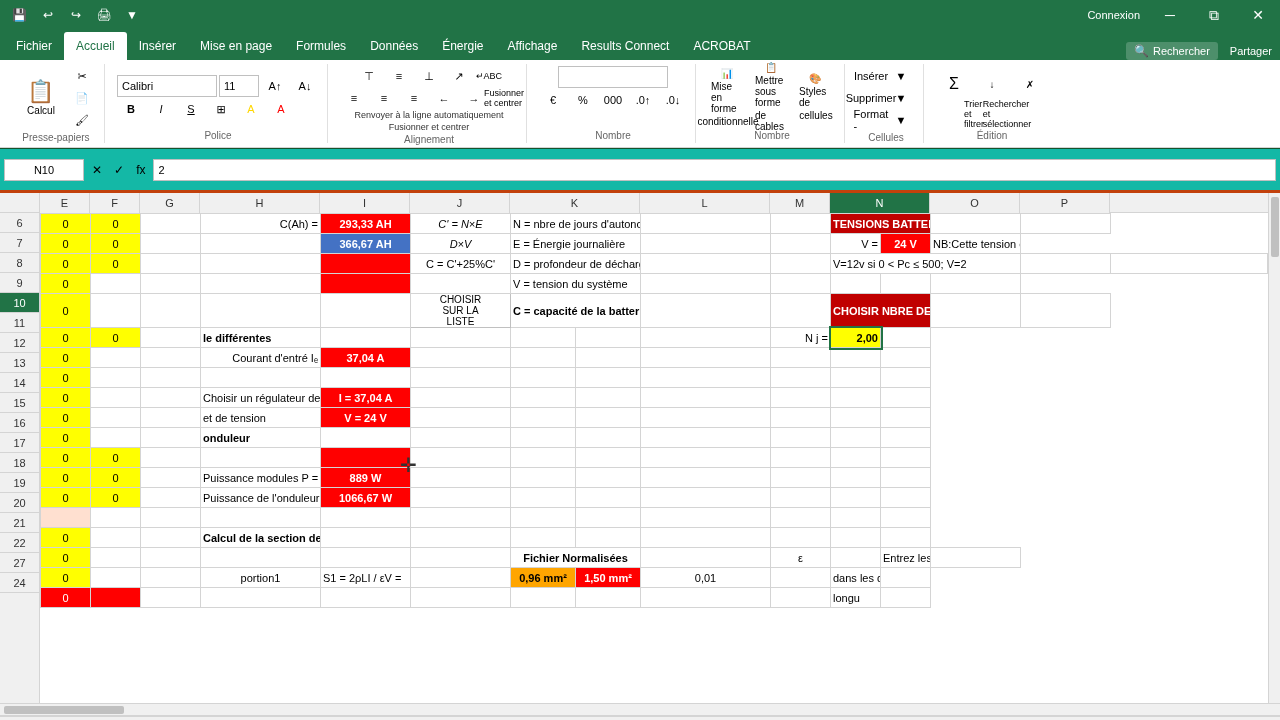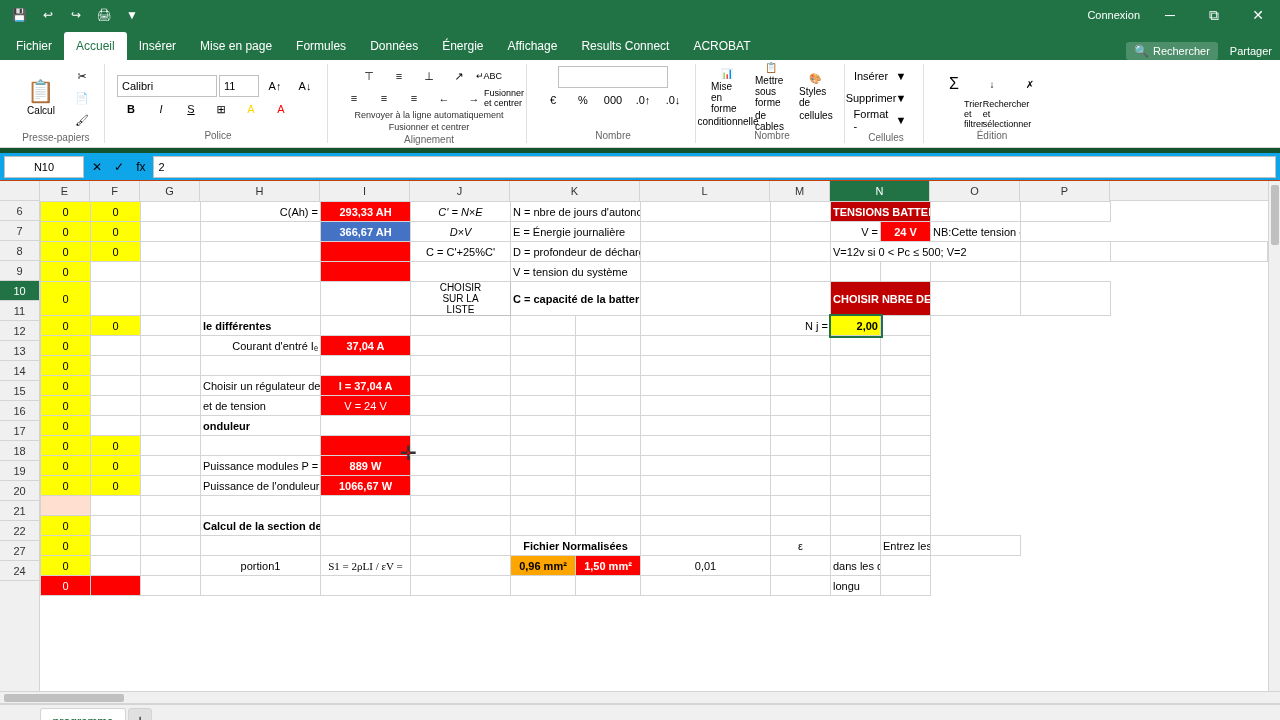--- a/index.html
+++ b/index.html
@@ -14,40 +14,40 @@
       justify-content: space-between;
       padding: 0 8px;
       color: white;
     }
     #title-bar .title-text { flex: 1; text-align: center; font-size: 12px; }
     #title-bar .win-btn { width: 28px; height: 22px; background: transparent; border: none; color: white; cursor: pointer; font-size: 14px; display: flex; align-items: center; justify-content: center; }
     #title-bar .quick-access { display: flex; gap: 4px; align-items: center; }
     #title-bar .quick-btn { width: 24px; height: 22px; background: transparent; border: none; color: white; cursor: pointer; font-size: 12px; display: flex; align-items: center; justify-content: center; }
 
     
-    #ribbon { background: #fff; border-bottom: 5px solid #14532d; }
+    #ribbon { background: #fff; border-bottom: 1px solid #14532d; }
     #ribbon-tabs { display: flex; background: #217346; height: 30px; align-items: flex-end; padding-left: 4px; }
     .ribbon-tab { padding: 4px 12px; font-size: 12px; color: white; cursor: pointer; height: 28px; display: flex; align-items: center; }
     .ribbon-tab.active { background: #fff; color: #217346; border-radius: 3px 3px 0 0; }
     #ribbon-content { display: flex; padding: 4px 8px; gap: 4px; border-bottom: 1px solid #d4d4d4; align-items: stretch; height: 88px; }
     .ribbon-group { display: flex; flex-direction: column; align-items: center; padding: 2px 8px; border-right: 1px solid #e0e0e0; }
     .ribbon-group-content { display: flex; gap: 2px; align-items: center; flex: 1; }
     .ribbon-group-label { font-size: 10px; color: #666; margin-top: 2px; }
     .ribbon-btn { width: 40px; height: 52px; display: flex; flex-direction: column; align-items: center; justify-content: center; gap: 2px; cursor: pointer; border: 1px solid transparent; border-radius: 3px; padding: 2px; font-size: 10px; }
     .ribbon-btn-icon { font-size: 22px; line-height: 1; }
     .ribbon-small-btn { width: 28px; height: 20px; display: flex; align-items: center; justify-content: center; cursor: pointer; border: 1px solid transparent; border-radius: 2px; font-size: 11px; }
 
     
     .font-group { display: flex; flex-direction: column; gap: 2px; }
     .font-row { display: flex; gap: 2px; align-items: center; }
     .font-name-box { width: 100px; height: 22px; border: 1px solid #c0c0c0; padding: 0 4px; font-size: 11px; }
     .font-size-box { width: 40px; height: 22px; border: 1px solid #c0c0c0; padding: 0 4px; font-size: 11px; }
 
     
-    #formula-bar { display: flex; align-items: center; height: 28px; border-bottom: 1px solid #c2410c; padding: 0 4px; gap: 4px; background: #0ea5e9; }
+    #formula-bar { display: flex; align-items: center; height: 44px; border-bottom: 3px solid #c2410c; padding: 0 4px; gap: 4px; background: #14b8a6; }
     #cell-ref { width: 80px; height: 22px; border: 1px solid #c0c0c0; padding: 0 4px; font-size: 11px; text-align: center; }
     #formula-input { flex: 1; height: 22px; border: 1px solid #c0c0c0; padding: 0 4px; font-size: 11px; }
     #col-headers { display: flex; background: #f0f0f0; border-bottom: 1px solid #d4d4d4; height: 20px; }
     .corner-cell { width: 40px; min-width: 40px; height: 20px; background: #f0f0f0; border-right: 1px solid #d4d4d4; border-bottom: 1px solid #d4d4d4; }
     .col-header { height: 20px; display: flex; align-items: center; justify-content: center; font-size: 11px; background: #f0f0f0; border-right: 1px solid #d4d4d4; color: #333; cursor: pointer; }
     .col-header.active { background: #217346; color: white; }
 
     
     #grid-container { display: flex; overflow: hidden; flex: 1; }
     #row-headers { width: 40px; min-width: 40px; background: #f0f0f0; border-right: 1px solid #d4d4d4; }
@@ -427,21 +427,21 @@
                   <td style="width: 60px; min-width: 60px;"></td>
                   <td style="width: 100px; min-width: 100px;"></td>
                   <td style="width: 90px; min-width: 90px;"></td>
                   <td style="width: 90px; min-width: 90px;"></td>
                 </tr>
                 <tr>
                   <td style="width: 50px; min-width: 50px; background: rgb(255, 255, 0); text-align: center; overflow: hidden; white-space: nowrap;">0</td>
                   <td style="width: 50px; min-width: 50px; overflow: hidden; white-space: nowrap;"></td>
                   <td style="width: 60px; min-width: 60px;"></td>
                   <td style="width: 120px; min-width: 120px; text-align: left; overflow: hidden; white-space: nowrap;">et de tension</td>
-                  <td style="width: 90px; min-width: 90px; background: rgb(255, 0, 0); color: white; text-align: center; font-weight: normal; overflow: hidden; white-space: nowrap;">V = 24 V</td>
+                  <td style="width: 90px; min-width: 90px; background: rgb(255, 0, 0); color: white; text-align: center; font-weight: bold; overflow: hidden; white-space: nowrap;">V = 24 V</td>
                   <td style="width: 100px; min-width: 100px;"></td>
                   <td style="width: 130px; min-width: 130px;"></td>
                   <td style="width: 130px; min-width: 130px;"></td>
                   <td style="width: 60px; min-width: 60px;"></td>
                   <td style="width: 100px; min-width: 100px;"></td>
                   <td style="width: 90px; min-width: 90px;"></td>
                   <td style="width: 90px; min-width: 90px;"></td>
                 </tr>
                 <tr>
                   <td style="width: 50px; min-width: 50px; background: rgb(255, 255, 0); text-align: center; overflow: hidden; white-space: nowrap;">0</td>
@@ -539,21 +539,21 @@
                   <td style="width: 60px; min-width: 60px; text-align: center; overflow: hidden; white-space: nowrap;">ε</td>
                   <td style="width: 100px; min-width: 100px;"></td>
                   <td style="width: 90px; min-width: 90px; text-align: left; overflow: hidden; white-space: nowrap;">Entrez les longueurs</td>
                   <td style="width: 90px; min-width: 90px;"></td>
                 </tr>
                 <tr>
                   <td style="width: 50px; min-width: 50px; background: rgb(255, 255, 0); text-align: center; overflow: hidden; white-space: nowrap;">0</td>
                   <td style="width: 50px; min-width: 50px;"></td>
                   <td style="width: 60px; min-width: 60px;"></td>
                   <td style="width: 120px; min-width: 120px; text-align: center; overflow: hidden; white-space: nowrap;">portion1</td>
-                  <td style="width: 90px; min-width: 90px; text-align: center; overflow: hidden; white-space: nowrap; font-family: Liberation Serif, serif;">S1 = 2ρLI / εV  =</td>
+                  <td style="width: 90px; min-width: 90px; overflow: hidden; white-space: nowrap;">S1 = 2ρLI / εV  =</td>
                   <td style="width: 100px; min-width: 100px;"></td>
                   <td style="width: 130px; min-width: 130px; background: rgb(255, 165, 0); text-align: center; font-weight: bold; overflow: hidden; white-space: nowrap;">0,96 mm²</td>
                   <td style="width: 130px; min-width: 130px; background: rgb(255, 0, 0); color: white; text-align: center; font-weight: bold; overflow: hidden; white-space: nowrap;">1,50 mm²</td>
                   <td style="width: 60px; min-width: 60px; text-align: center; overflow: hidden; white-space: nowrap;">0,01</td>
                   <td style="width: 100px; min-width: 100px;"></td>
                   <td style="width: 90px; min-width: 90px; text-align: left; overflow: hidden; white-space: nowrap;">dans les différentes</td>
                   <td style="width: 90px; min-width: 90px;"></td>
                 </tr>
                 <tr>
                   <td style="width: 50px; min-width: 50px; background: rgb(255, 0, 0); color: white; text-align: center; overflow: hidden; white-space: nowrap;">0</td>

